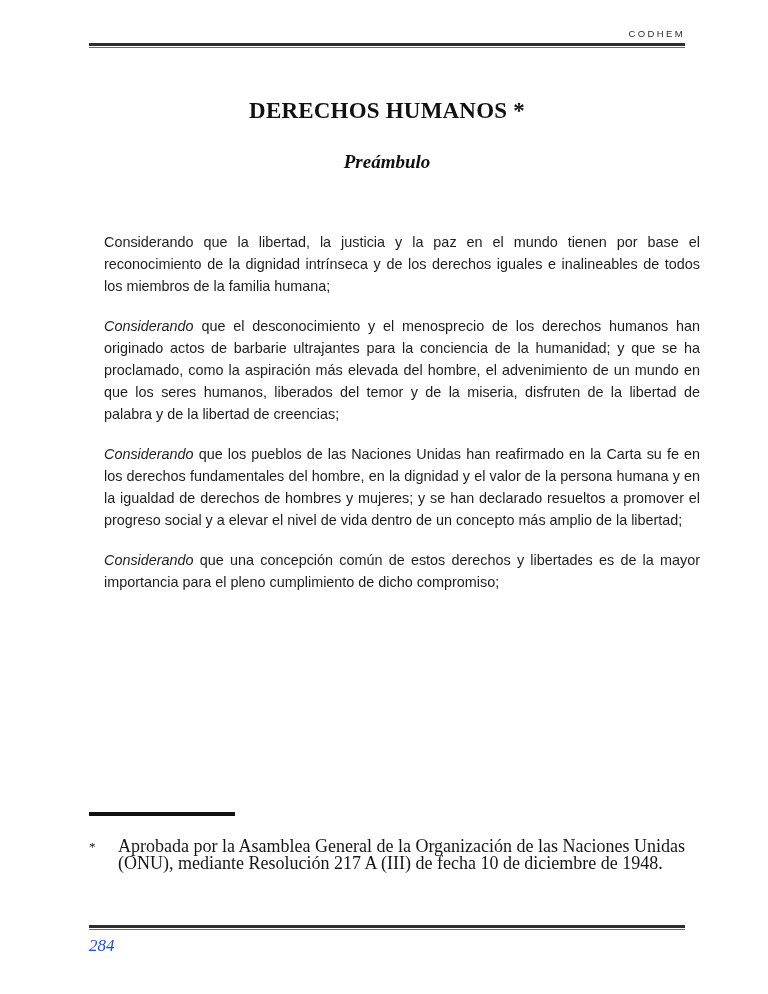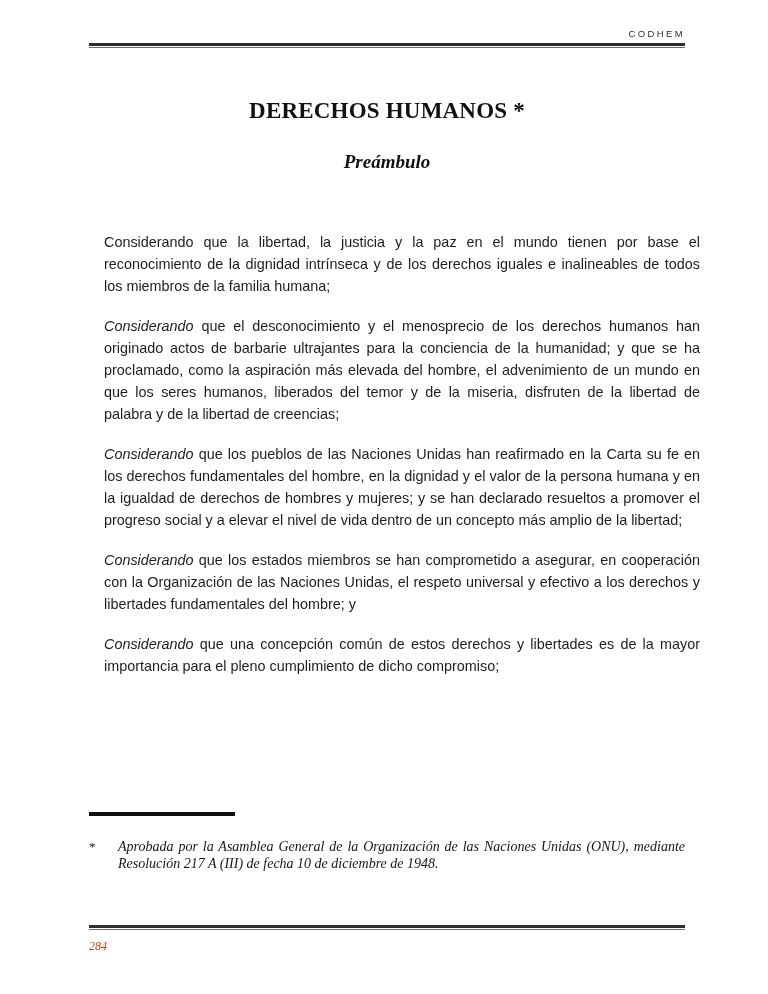--- a/index.html
+++ b/index.html
@@ -132,22 +132,21 @@
   .footnote-marker {
     font-family: "Liberation Serif", serif;
     font-size: 13px;
     line-height: 17px;
     width: 29px;
     flex: 0 0 29px;
     color: #111111;
   }
   .footnote-text {
     font-family: "Liberation Serif", serif;
-    font-style: italic;
-    font-size: 14px;
+    font-size: 18px;
     line-height: 17px;
     color: #161616;
     text-align: justify;
     flex: 1 1 auto;
   }
 
   
   .footer-zone {
     position: absolute;
     left: 89px;
@@ -170,23 +169,23 @@
   .footer-rule .bar-thin {
     position: absolute;
     left: 0; top: 3.5px;
     width: 100%;
     height: 1px;
     background: #6b6b6b;
   }
   .page-number {
     font-family: "Liberation Serif", serif;
     font-style: italic;
-    font-size: 12px;
+    font-size: 17px;
     line-height: 16px;
-    color: #c2410c;
+    color: #1d4ed8;
   }
 </style>
 </head>
 <body>
 
 <div class="page">
 
   <div class="running-header">
     <div class="head-text">CODHEM</div>
     <div class="rule-double">
@@ -204,23 +203,20 @@
     <p class="para">
       <span class="lead-plain">Considerando</span><span> que la libertad, la justicia y la paz en el mundo tienen por base el reconocimiento de la dignidad intrínseca y de los derechos iguales e inalineables de todos los miembros de la familia humana;</span>
     </p>
     <p class="para">
       <span class="lead-italic">Considerando</span><span> que el desconocimiento y el menosprecio de los derechos humanos han originado actos de barbarie ultrajantes para la conciencia de la humanidad; y que se ha proclamado, como la aspiración más elevada del hombre, el advenimiento de un mundo en que los seres humanos, liberados del temor y de la miseria, disfruten de la libertad de palabra y de la libertad de creencias;</span>
     </p>
     <p class="para">
       <span class="lead-italic">Considerando</span><span> que los pueblos de las Naciones Unidas han reafirmado en la Carta su fe en los derechos fundamentales del hombre, en la dignidad y el valor de la persona humana y en la igualdad de derechos de hombres y mujeres; y se han declarado resueltos a promover el progreso social y a elevar el nivel de vida dentro de un concepto más amplio de la libertad;</span>
     </p>
     <p class="para">
-      <span class="lead-italic">Considerando</span><span> que los estados miembros se han comprometido a asegurar, en cooperación con la Organización de las Naciones Unidas, el respeto universal y efectivo a los derechos y libertades fundamentales del hombre; y</span>
-    </p>
-    <p class="para">
       <span class="lead-italic">Considerando</span><span> que una concepción común de estos derechos y libertades es de la mayor importancia para el pleno cumplimiento de dicho compromiso;</span>
     </p>
   </div>
 
   <div class="footnote-zone">
     <div class="footnote-rule"></div>
     <div class="footnote-row">
       <div class="footnote-marker">*</div>
       <div class="footnote-text">Aprobada por la Asamblea General de la Organización de las Naciones Unidas (ONU),  mediante Resolución 217 A (III) de fecha 10 de diciembre de 1948.</div>
     </div>

